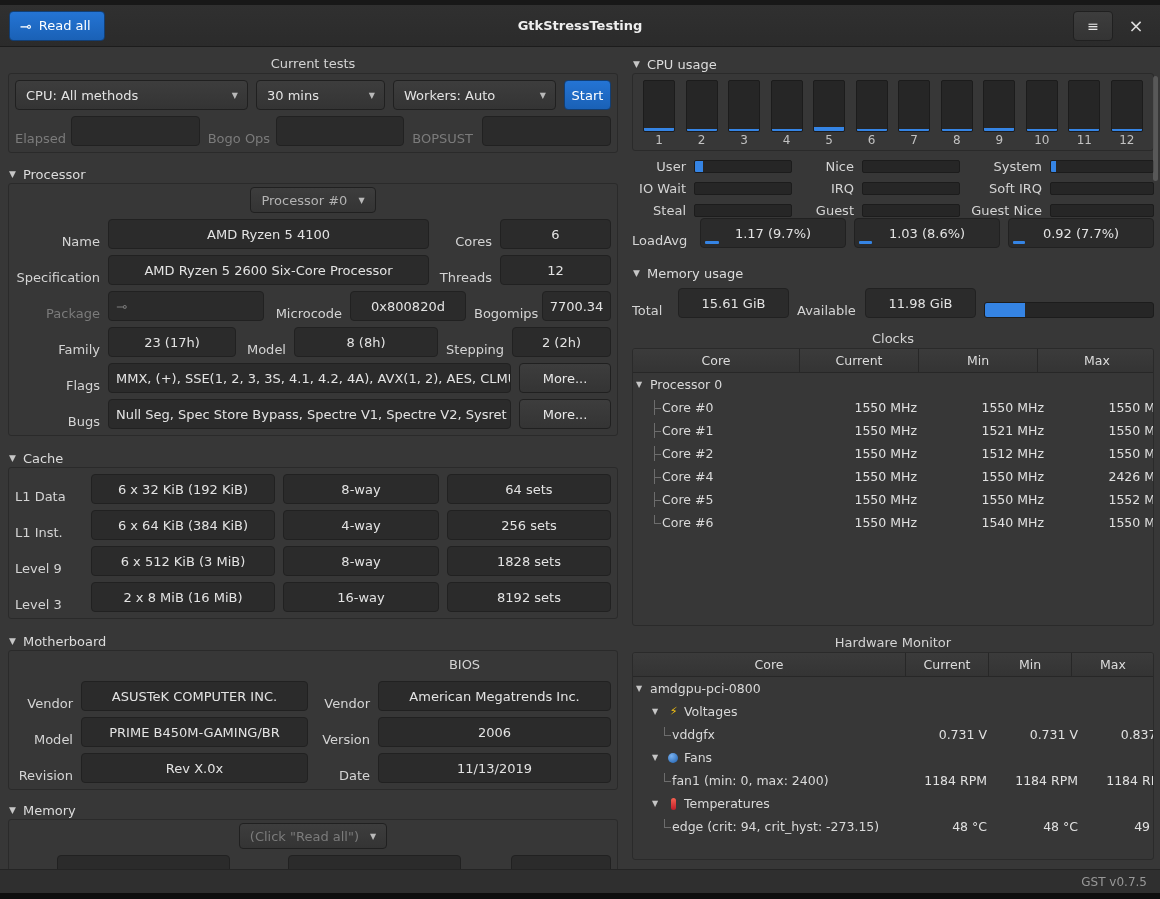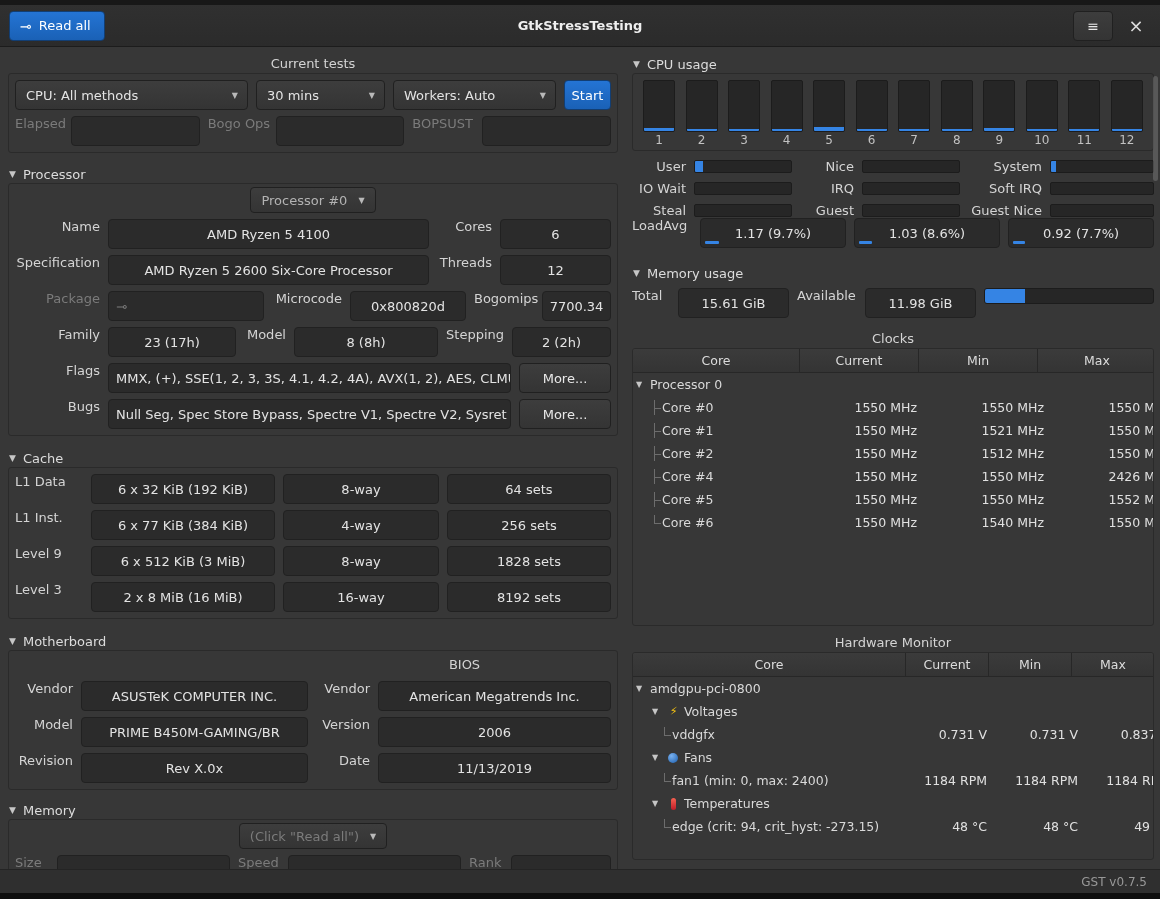--- a/index.html
+++ b/index.html
@@ -19,21 +19,21 @@
   .menu-btn{width:38px;font-size:14px}
   .close-btn{width:30px;height:28px;display:flex;align-items:center;justify-content:center;font-size:18px;color:#dcdcdc}
   .content{flex:1;display:flex;gap:14px;padding:8px 6px 0 8px;overflow:hidden}
   .col{display:flex;flex-direction:column;overflow:hidden}
   .col-left{width:610px;flex:none}
   .col-right{flex:1;min-width:0}
   .frame{border:1px solid #2a2a2a;border-radius:3px}
   .frame-label{text-align:center;color:#d4d4d4;height:16px;line-height:14px;flex:none}
   .expander{display:flex;align-items:center;gap:7px;height:18px;margin-left:1px;color:#dcdcdc;flex:none}
   .exp-arrow{font-size:9px;color:#c6c6c6}
-  .row{display:flex;align-items:flex-start;gap:8px}
+  .row{display:flex;align-items:flex-end;gap:8px}
   .lbl{flex:none;text-align:right;color:#d4d4d4;white-space:nowrap}
   .lbl-l{text-align:left}
   .dim{color:#7b7b7b}
   .entry{background:#2b2b2b;border:1px solid #212121;border-radius:4px;height:28px;display:flex;align-items:center;
          justify-content:center;padding:0 7px;color:#e3e3e3;white-space:nowrap;overflow:hidden;flex:none}
   .entry.left{justify-content:flex-start}
   .combo{display:flex;align-items:center;height:28px;background:linear-gradient(#3d3d3d,#343434);border:1px solid #202020;
          border-radius:4px;padding:0 9px 0 10px;color:#e3e3e3;flex:none}
   .combo-text{flex:1;text-align:left;white-space:nowrap;overflow:hidden}
   .combo-arrow{font-size:8px;color:#b9b9b9;margin-left:9px}
@@ -205,21 +205,21 @@
       </div>
       <div class="frame pad6 vstack">
         <div class="row">
           <span class="lbl lbl-l" style="width:68px">L1 Data</span>
           <div class="entry flex1">6 x 32 KiB (192 KiB)</div>
           <div class="entry" style="width:140px">8-way</div>
           <div class="entry" style="width:148px">64 sets</div>
         </div>
         <div class="row">
           <span class="lbl lbl-l" style="width:68px">L1 Inst.</span>
-          <div class="entry flex1">6 x 77 KiB (384 KiB)</div>
+          <div class="entry flex1">6 x 64 KiB (384 KiB)</div>
           <div class="entry" style="width:140px">4-way</div>
           <div class="entry" style="width:148px">256 sets</div>
         </div>
         <div class="row">
           <span class="lbl lbl-l" style="width:68px">Level 9</span>
           <div class="entry flex1">6 x 512 KiB (3 MiB)</div>
           <div class="entry" style="width:140px">8-way</div>
           <div class="entry" style="width:148px">1828 sets</div>
         </div>
         <div class="row">

